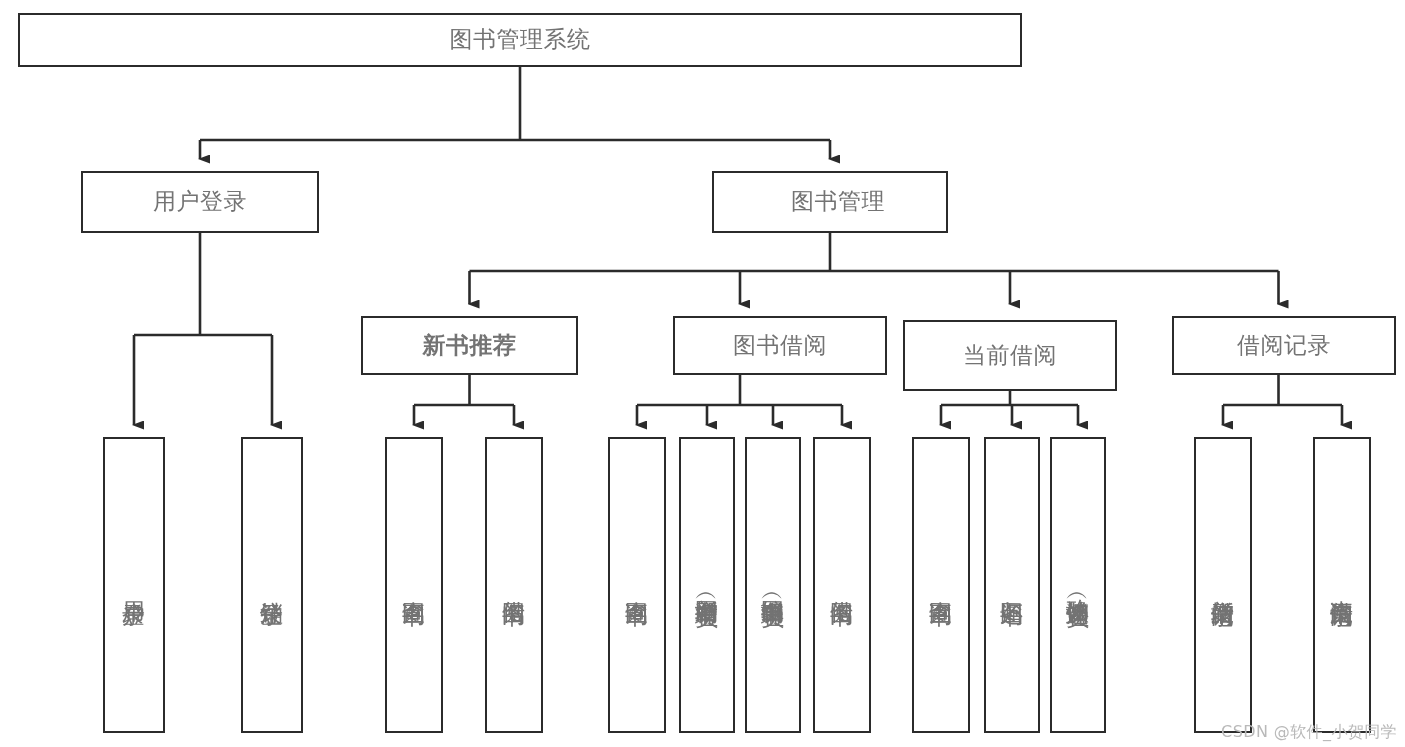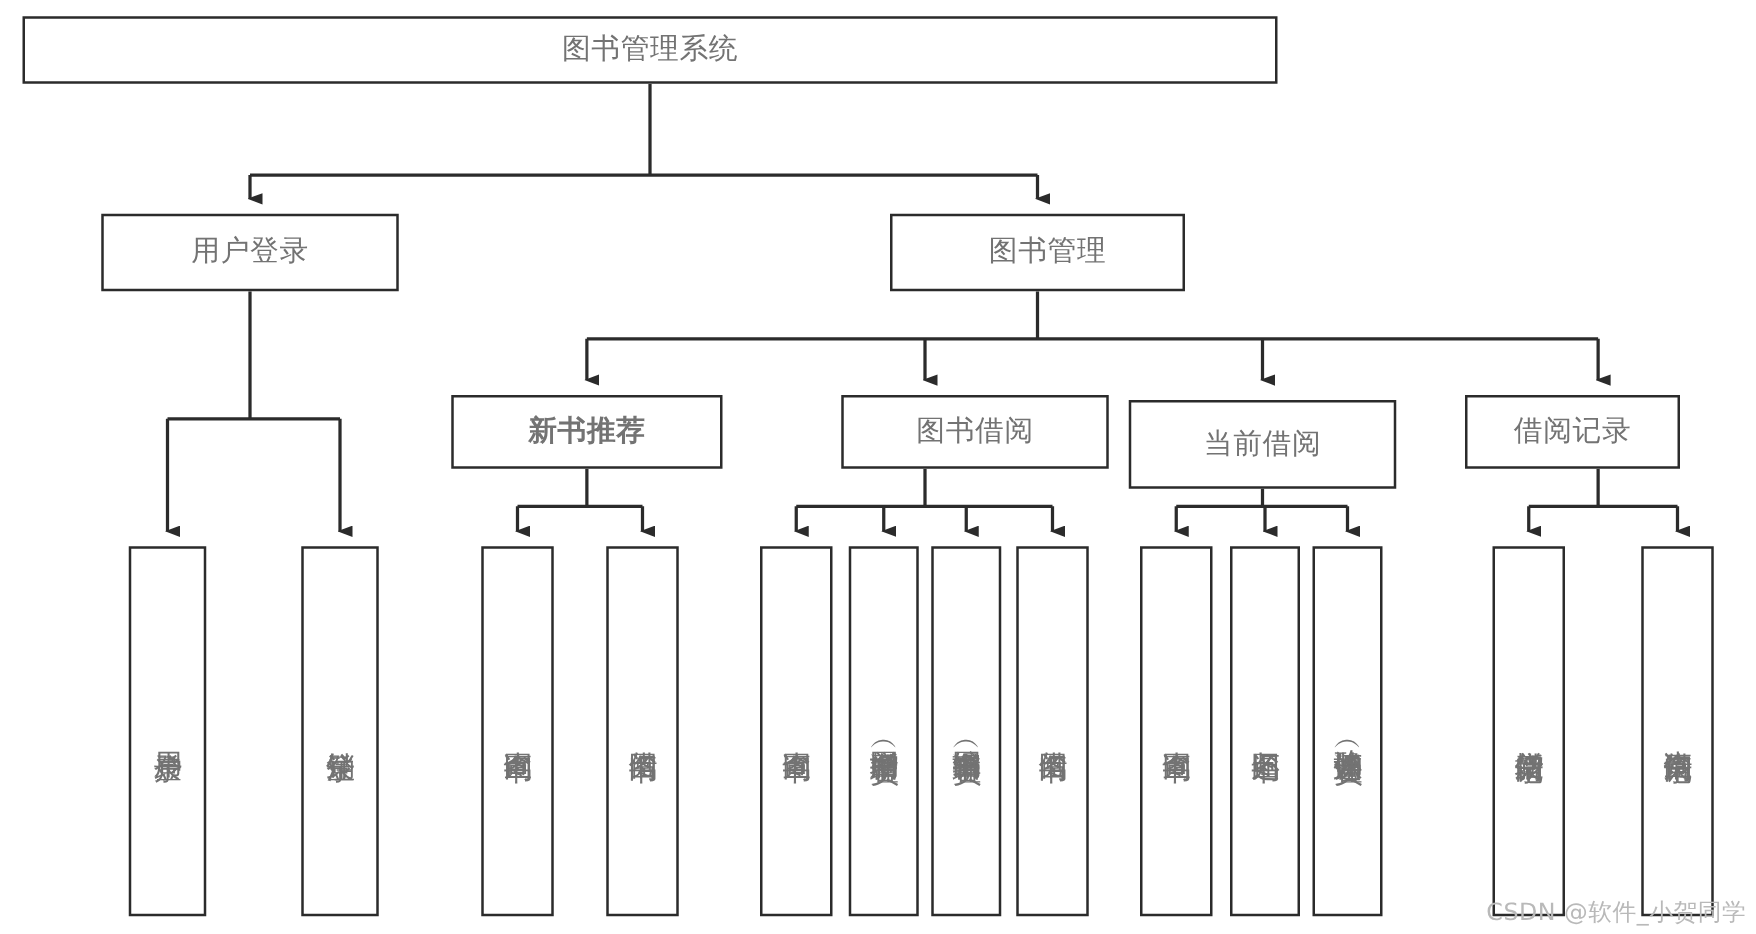--- a/index.html
+++ b/index.html
@@ -55,21 +55,21 @@
     text-orientation: upright;
     font-size: 23px;
     line-height: 1.22;
     letter-spacing: 1px;
     white-space: nowrap;
   }
   #watermark {
     position: absolute;
     right: 8px;
     bottom: 4px;
-    font-size: 19px;
+    font-size: 16px;
     color: #b9b9b9;
     letter-spacing: 0.4px;
     white-space: nowrap;
     font-family: "DejaVu Sans", "Liberation Sans", sans-serif;
   }
 </style>
 </head>
 <body>
 
 <div id="canvas">
@@ -129,21 +129,21 @@
       </div>
       <div class="node horizontal" style="left: 361px; top: 316px; width: 217px; height: 59px; font-weight: bold;">
         <span class="label">新书推荐</span>
       </div>
       <div class="node horizontal" style="left: 633px; top: 316px; width: 214px; height: 59px; margin-left: 40px;">
         <span class="label">图书借阅</span>
       </div>
       <div class="node horizontal" style="left: 903px; top: 320px; width: 214px; height: 71px;">
         <span class="label">当前借阅</span>
       </div>
-      <div class="node horizontal" style="left: 1172px; top: 316px; width: 172px; height: 59px;">
+      <div class="node horizontal" style="left: 1172px; top: 316px; width: 224px; height: 59px;">
         <span class="label">借阅记录</span>
       </div>
       <div class="node vertical" style="left: 103px; top: 437px; width: 62px; height: 296px;">
         <span class="label">用户登录</span>
       </div>
       <div class="node vertical" style="left: 241px; top: 437px; width: 62px; height: 296px;">
         <span class="label">注销登录</span>
       </div>
       <div class="node vertical" style="left: 385px; top: 437px; width: 58px; height: 296px;">
         <span class="label">查询图书</span>

